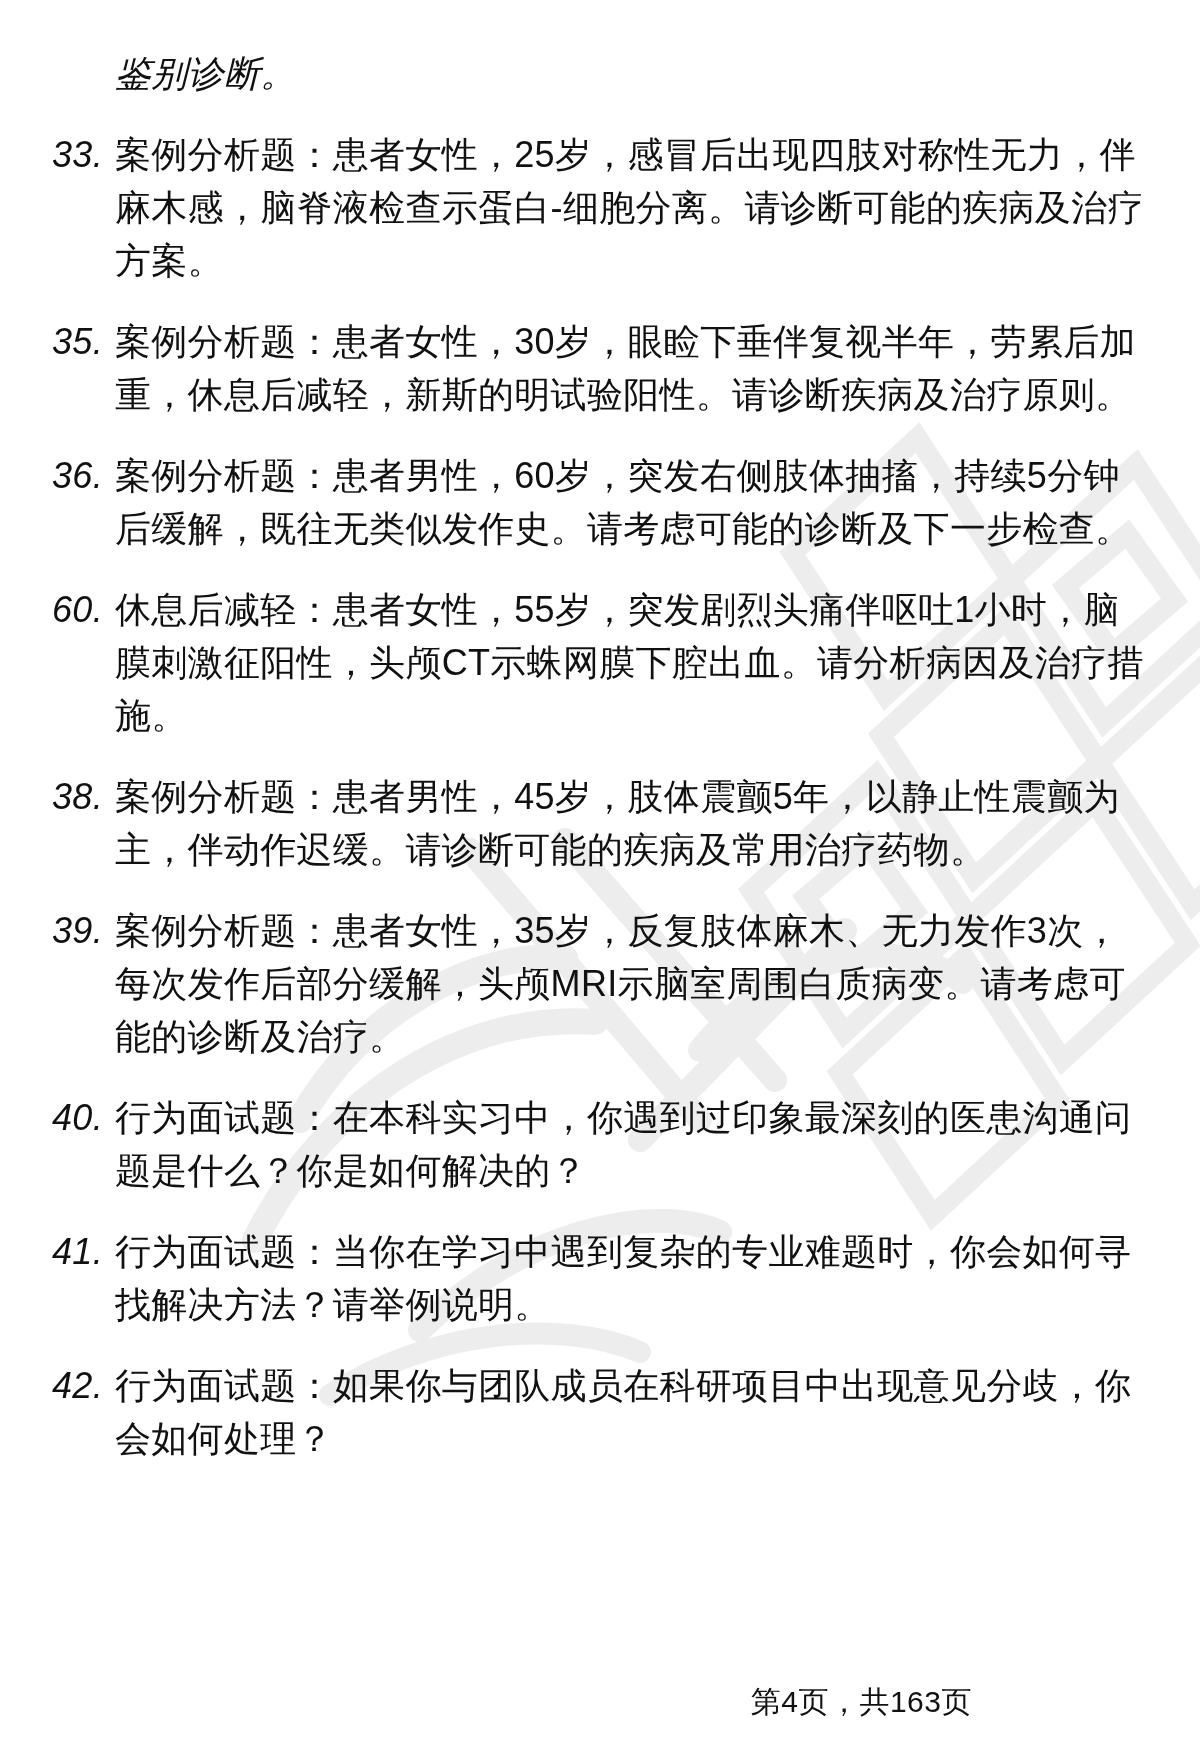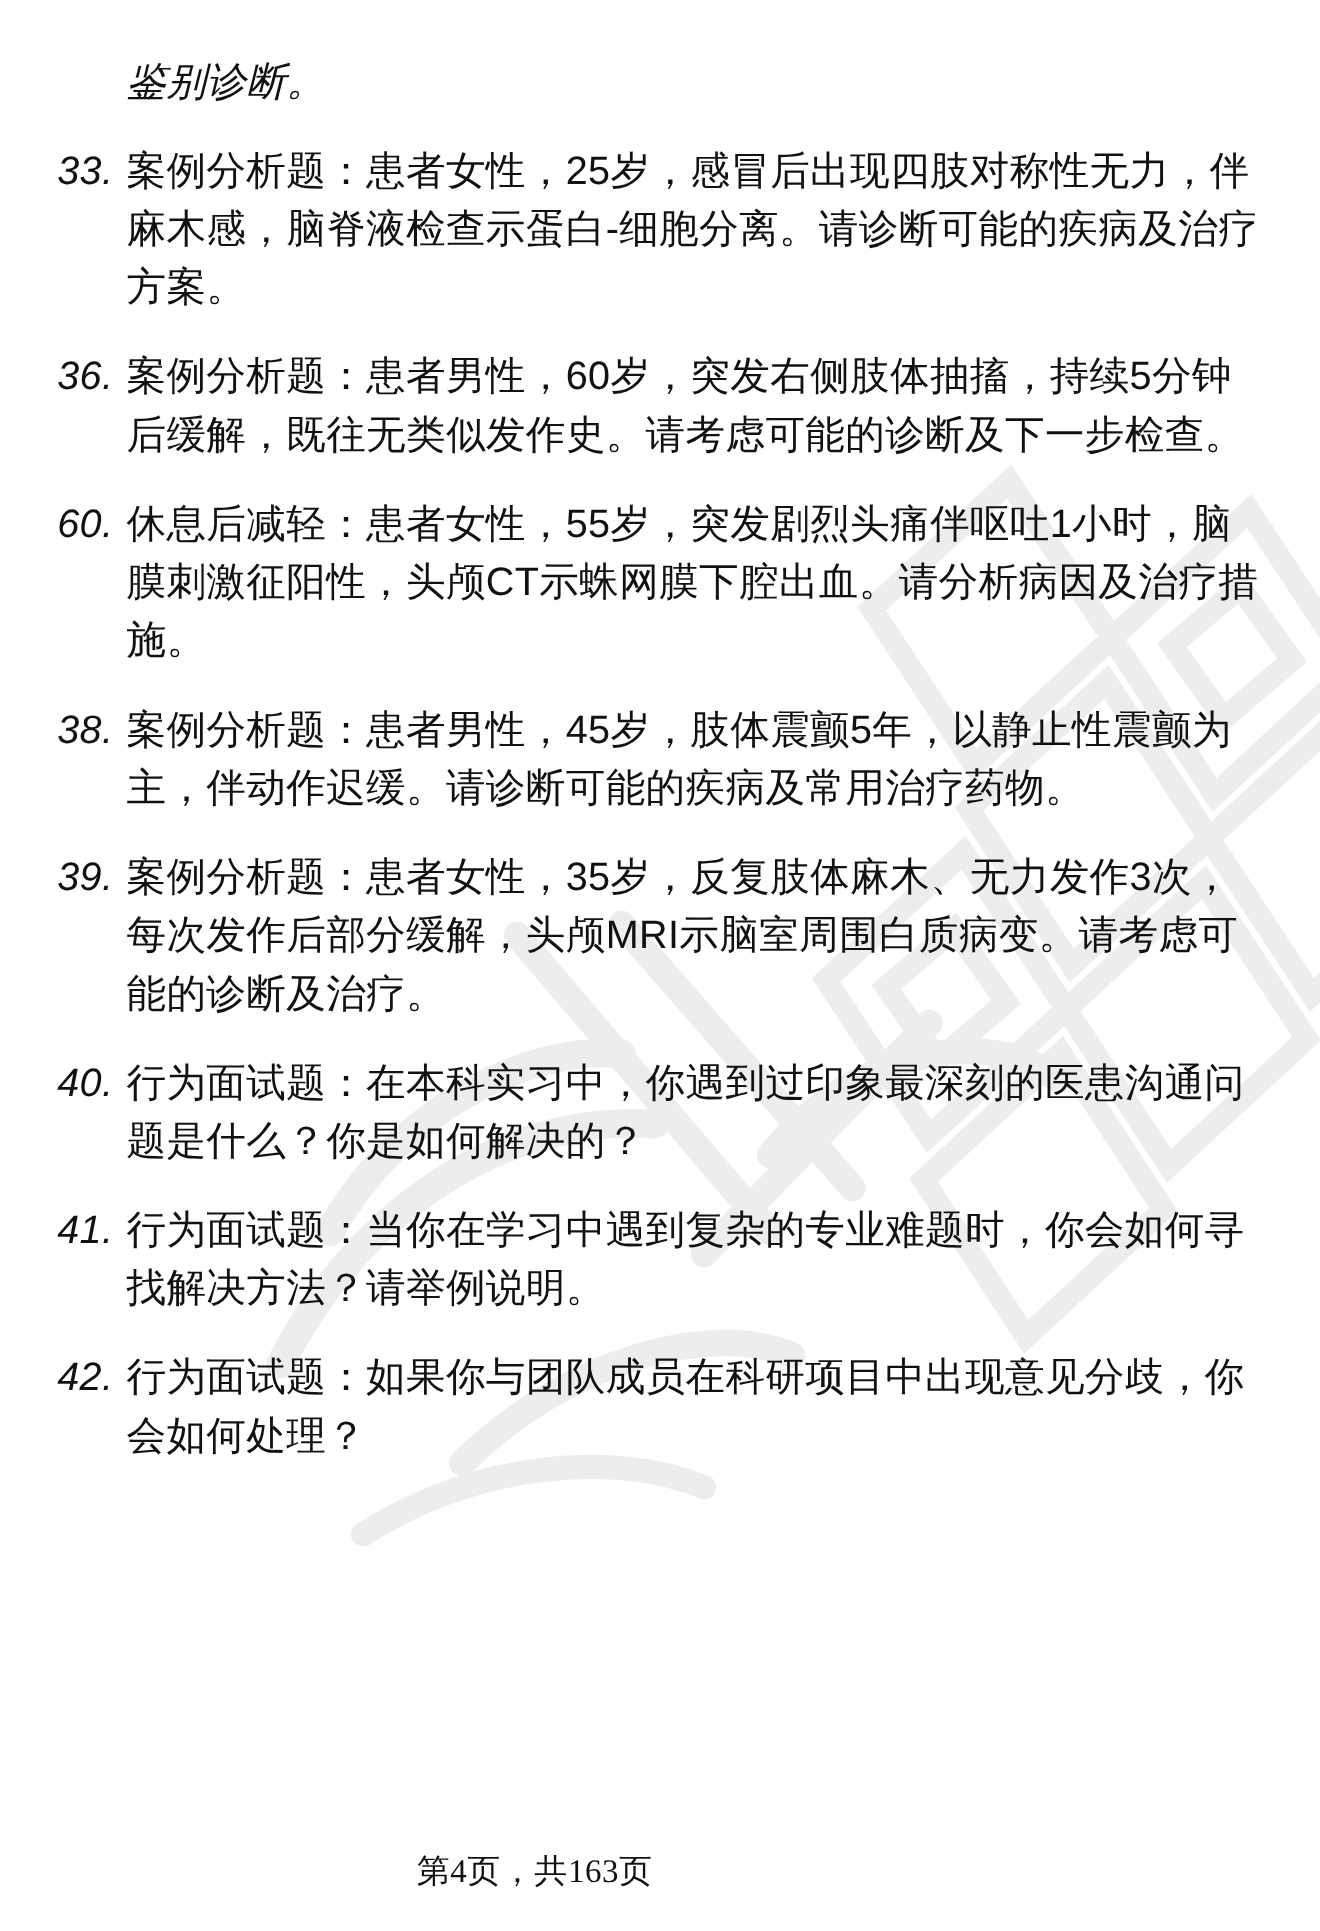--- a/index.html
+++ b/index.html
@@ -40,25 +40,24 @@
     right:calc(100% + 12px);
     top:0;
     white-space:nowrap;
     font-style:italic;
   }
   .q-text{display:block;}
   
   .footer{
     position:absolute;
     left:0;top:1684px;width:972px;
-    text-align:center;
+    text-align:right;
     font-size:30px;line-height:36px;
     z-index:1;
     letter-spacing:0.5px;
-    font-family:Liberation Serif, serif;
   }
 </style>
 </head>
 <body>
 
 <svg class="watermark" viewBox="0 0 1200 1755" xmlns="http://www.w3.org/2000/svg" aria-hidden="true">
   <g stroke="#ededed" stroke-width="20" fill="none" transform="rotate(7 1000 750)">
     <path d="M880 450 L990 580 L880 710 L770 580 Z"></path>
     <path d="M1100 450 L1210 580 L1100 710 L990 580 Z"></path>
     <path d="M990 620 L1100 750 L990 880 L880 750 Z"></path>
@@ -84,20 +83,24 @@
 <div class="content">
 
   <p class="continuation">鉴别诊断。</p>
 
   <div class="q-item">
     <span class="q-num">33.</span>
     <span class="q-text">案例分析题：患者女性，25岁，感冒后出现四肢对称性无力，伴麻木感，脑脊液检查示蛋白-细胞分离。请诊断可能的疾病及治疗方案。</span>
   </div>
 
 
+  <div class="q-item">
+    <span class="q-num">35.</span>
+    <span class="q-text">案例分析题：患者女性，30岁，眼睑下垂伴复视半年，劳累后加重，休息后减轻，新斯的明试验阳性。请诊断疾病及治疗原则。</span>
+  </div>
 
   <div class="q-item">
     <span class="q-num">36.</span>
     <span class="q-text">案例分析题：患者男性，60岁，突发右侧肢体抽搐，持续5分钟后缓解，既往无类似发作史。请考虑可能的诊断及下一步检查。</span>
   </div>
 
   <div class="q-item">
     <span class="q-num">60.</span>
     <span class="q-text">休息后减轻：患者女性，55岁，突发剧烈头痛伴呕吐1小时，脑膜刺激征阳性，头颅CT示蛛网膜下腔出血。请分析病因及治疗措施。</span>
   </div>

